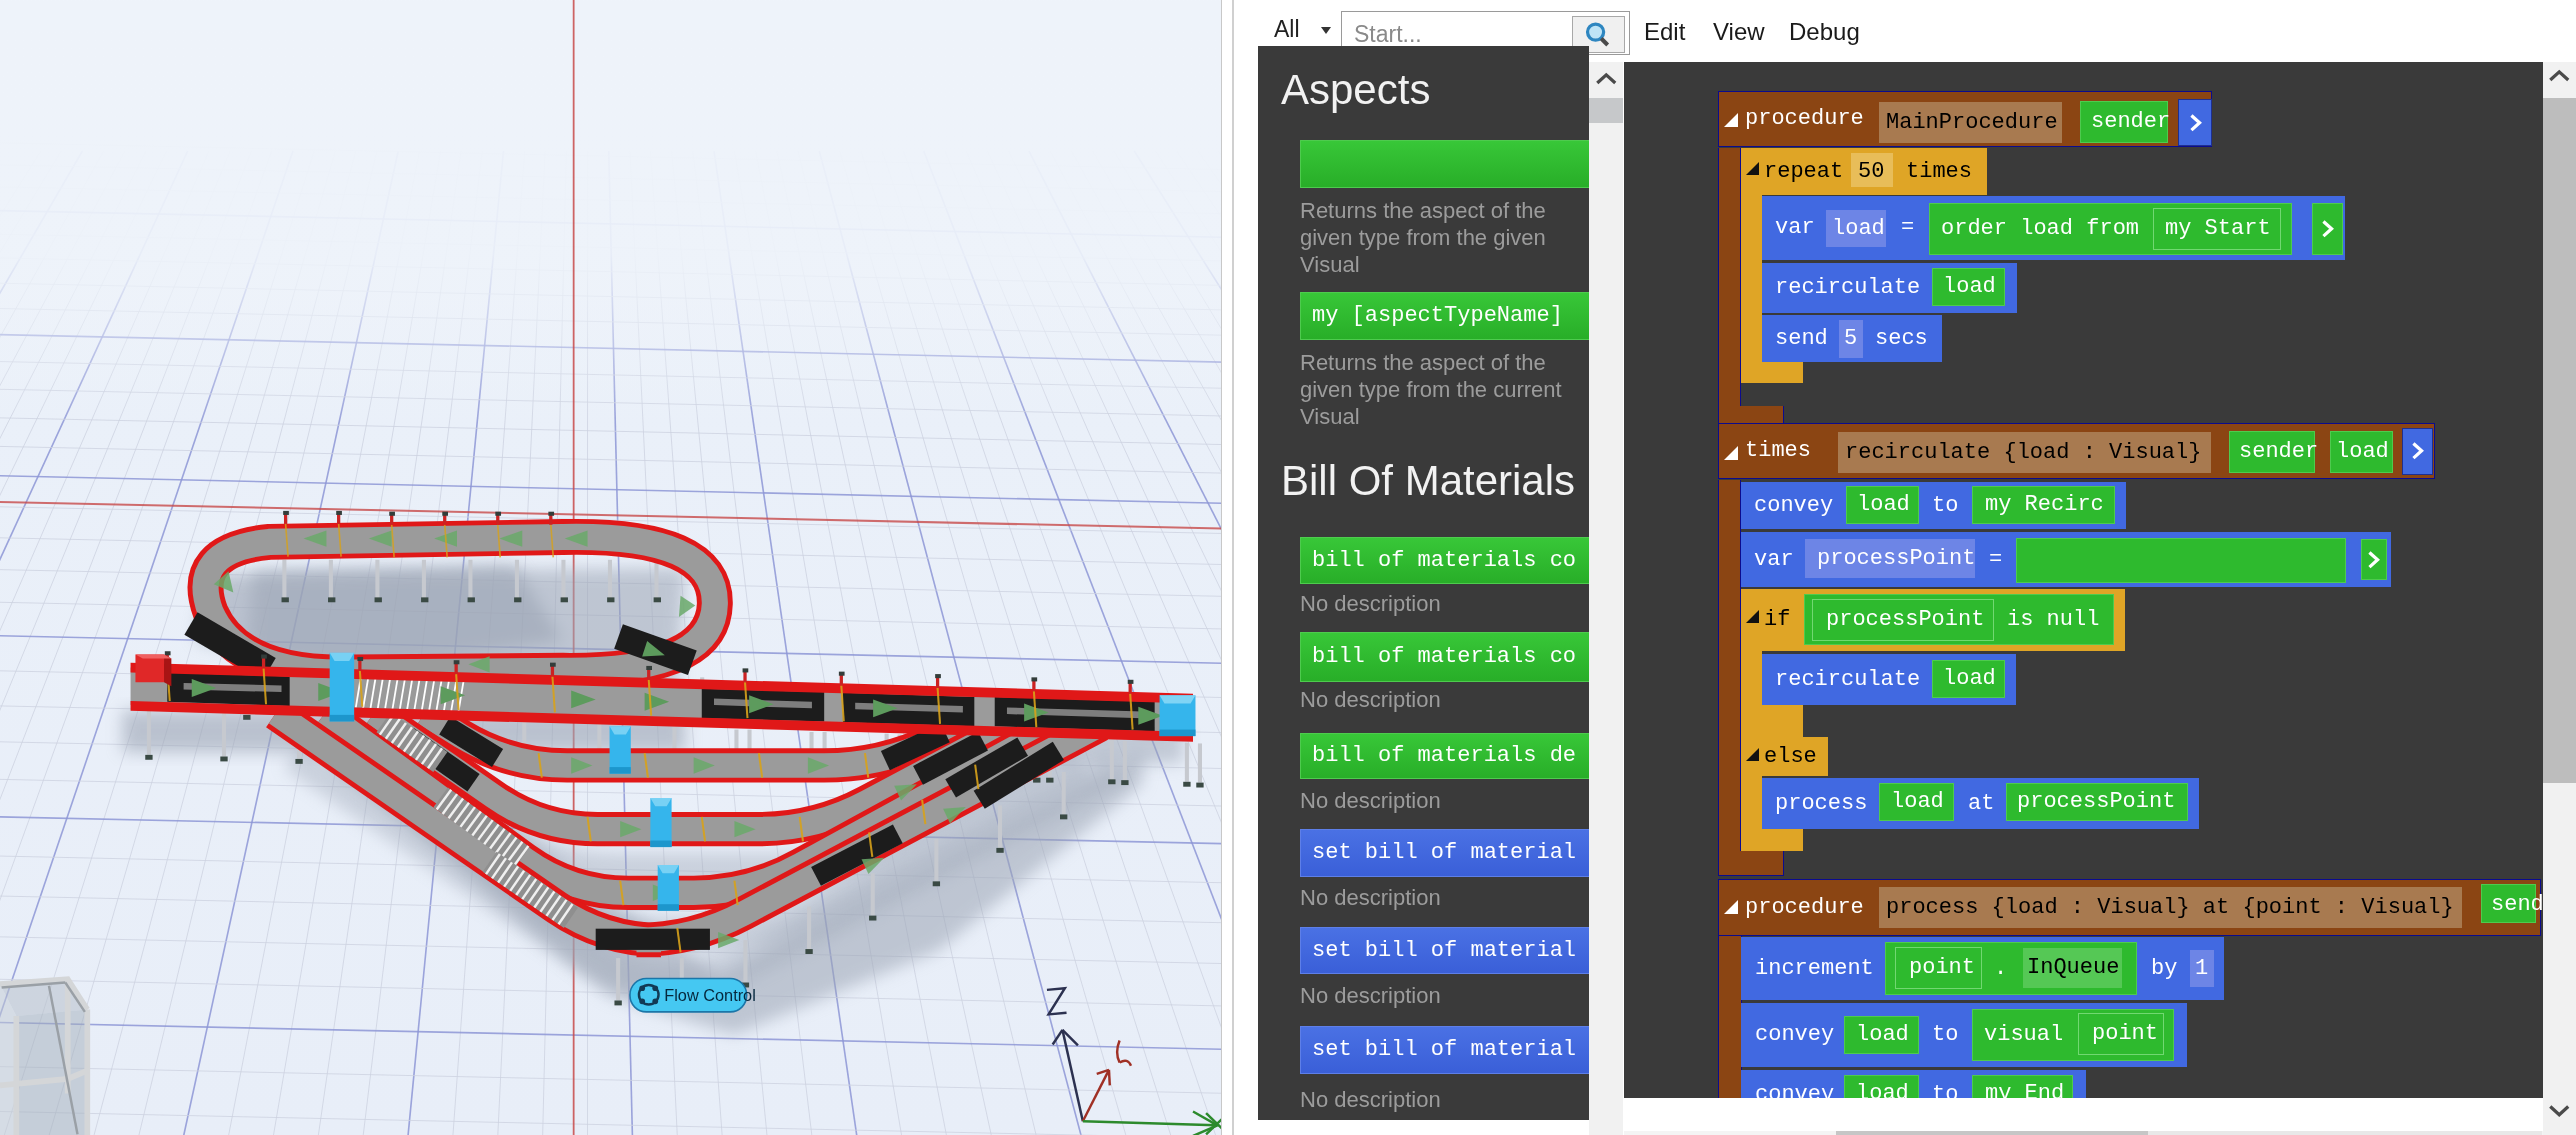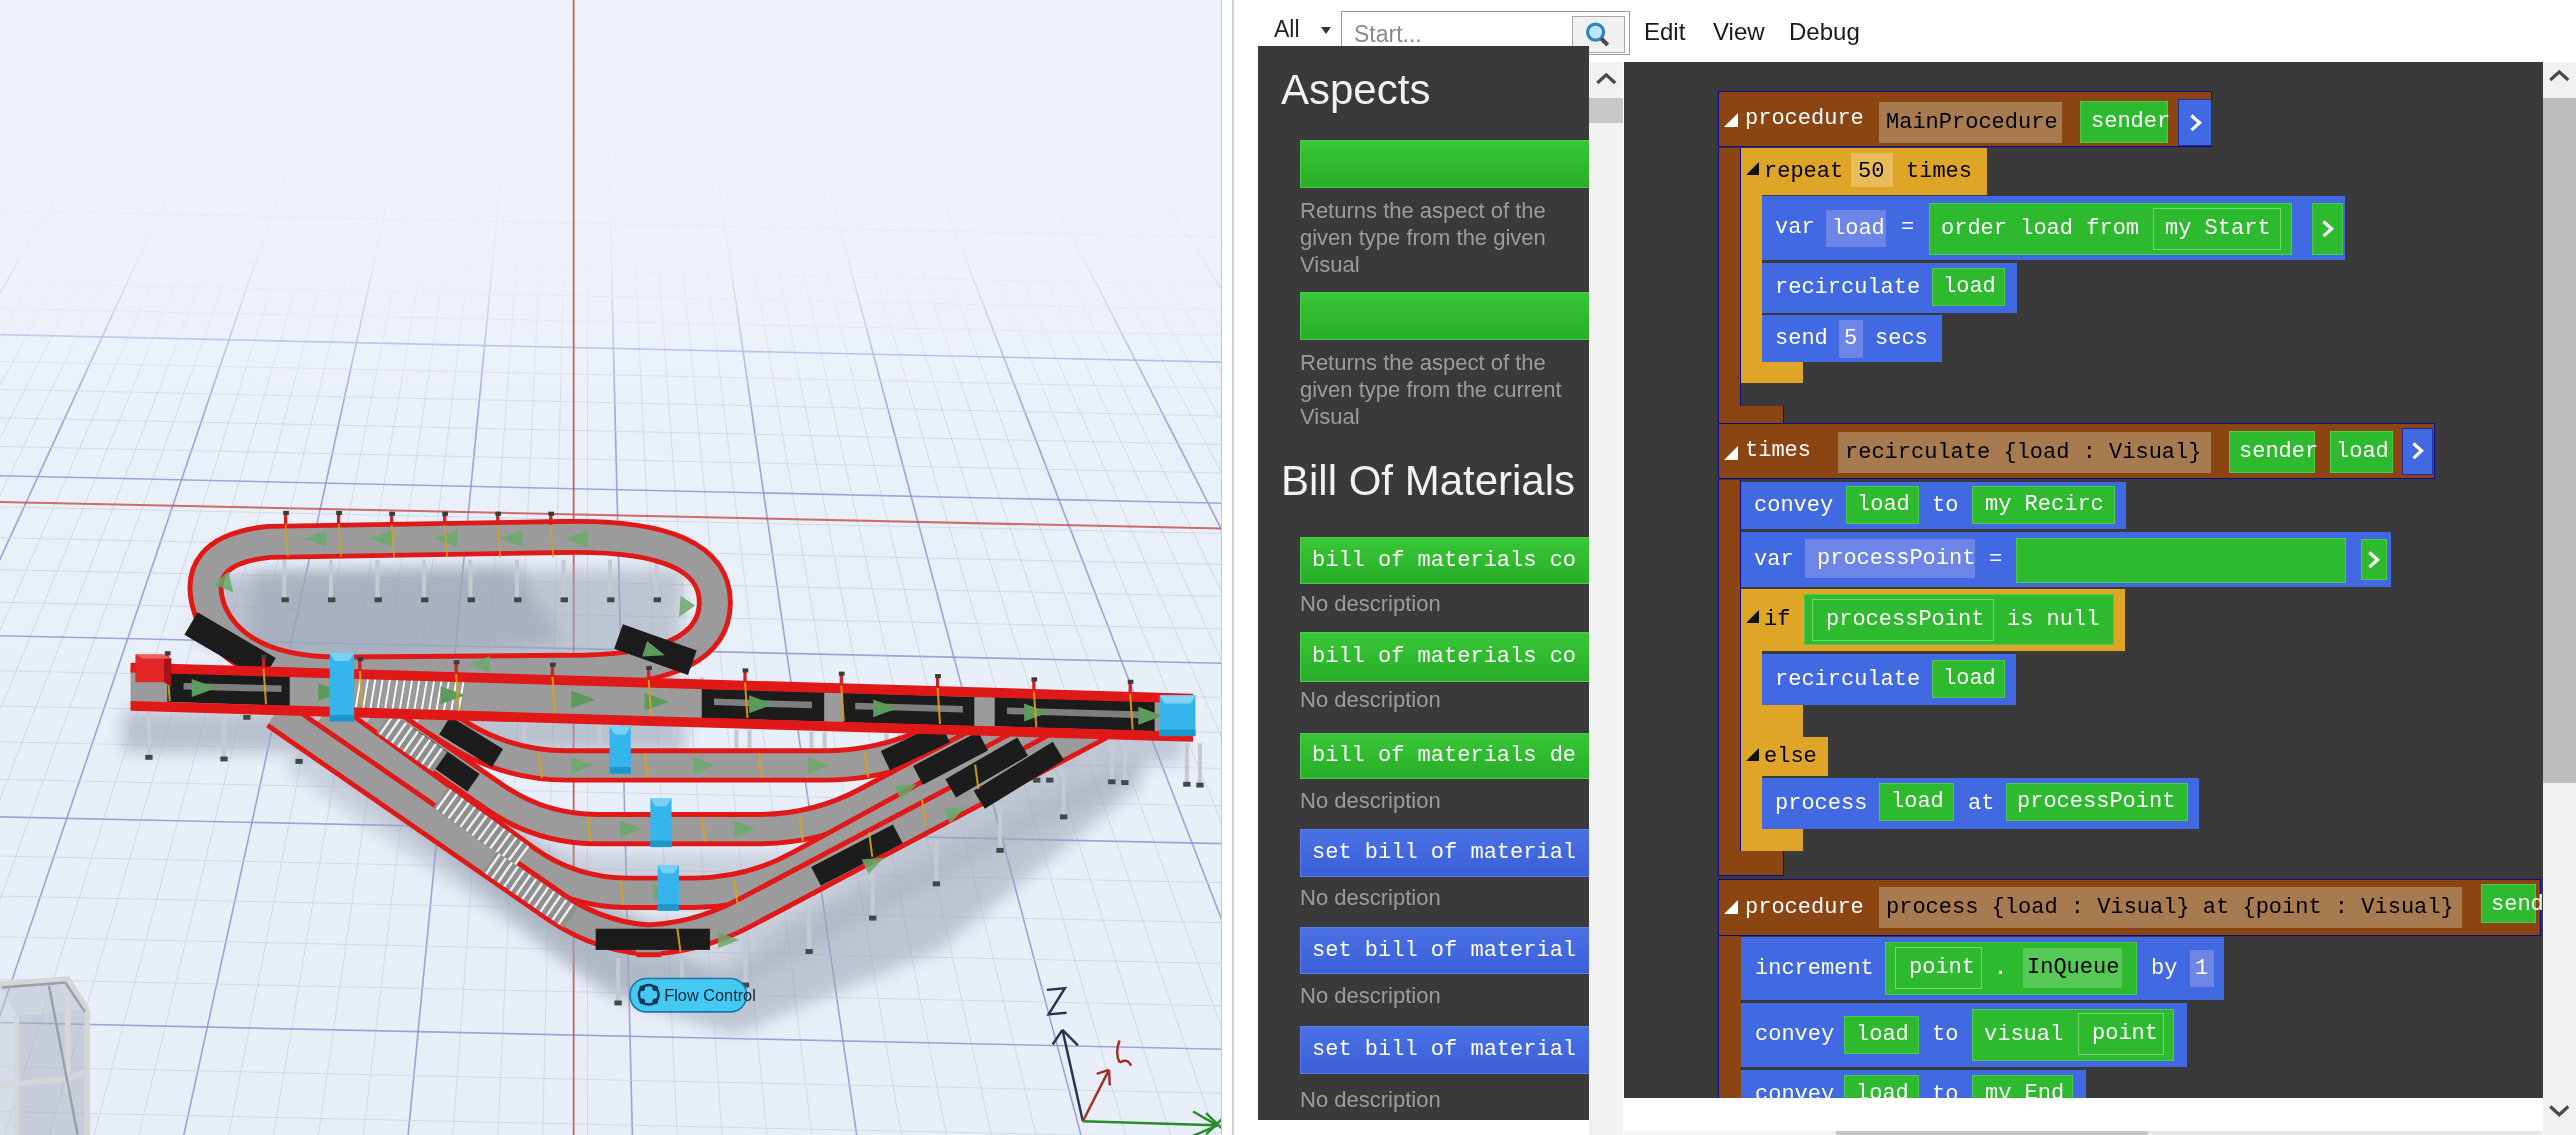--- a/index.html
+++ b/index.html
@@ -508,20 +508,21 @@
     <line x1="25" y1="23" x2="33" y2="31" stroke="#4a4a4a" stroke-width="5"></line>
   </svg>
 <div style="position:absolute;left:1644px;top:18px;font-family:&quot;Liberation Sans&quot;,sans-serif;font-size:24px;color:#1a1a1a;font-weight:normal;white-space:pre;">Edit</div>
 <div style="position:absolute;left:1713px;top:18px;font-family:&quot;Liberation Sans&quot;,sans-serif;font-size:24px;color:#1a1a1a;font-weight:normal;white-space:pre;">View</div>
 <div style="position:absolute;left:1789px;top:18px;font-family:&quot;Liberation Sans&quot;,sans-serif;font-size:24px;color:#1a1a1a;font-weight:normal;white-space:pre;">Debug</div>
 <div style="position:absolute;left:1258px;top:46px;width:331px;height:1074px;background:#3a3a3a;overflow:hidden;">
     <div style="position:absolute;left:23px;top:19.6px;font-family:&quot;Liberation Sans&quot;,sans-serif;font-size:42px;color:#f2f2f2;font-weight:normal;white-space:pre;">Aspects</div>
     <div style="position:absolute;left:23px;top:411px;font-family:&quot;Liberation Sans&quot;,sans-serif;font-size:42px;color:#f2f2f2;font-weight:normal;white-space:pre;">Bill Of Materials</div>
     <div style="position:absolute;left:42px;top:94px;width:291px;height:48px;background:linear-gradient(#38c738,#28ae28);border:0.8px solid #4ecb4e;box-sizing:border-box;"></div>
     <div style="position:absolute;left:42px;top:246px;width:291px;height:48px;background:linear-gradient(#38c738,#28ae28);border:0.8px solid #4ecb4e;box-sizing:border-box;"></div>
+    <div style="position:absolute;left:54px;top:246px;font-family:&quot;Liberation Mono&quot;,monospace;font-size:22px;color:#fff;font-weight:normal;white-space:pre;line-height:48px;height:48px;">my [aspectTypeName]</div>
     <div style="position:absolute;left:42px;top:152px;font-family:&quot;Liberation Sans&quot;,sans-serif;font-size:22px;color:#9c9c9c;font-weight:normal;white-space:pre;">Returns the aspect of the</div>
     <div style="position:absolute;left:42px;top:179px;font-family:&quot;Liberation Sans&quot;,sans-serif;font-size:22px;color:#9c9c9c;font-weight:normal;white-space:pre;">given type from the given</div>
     <div style="position:absolute;left:42px;top:206px;font-family:&quot;Liberation Sans&quot;,sans-serif;font-size:22px;color:#9c9c9c;font-weight:normal;white-space:pre;">Visual</div>
     <div style="position:absolute;left:42px;top:304px;font-family:&quot;Liberation Sans&quot;,sans-serif;font-size:22px;color:#9c9c9c;font-weight:normal;white-space:pre;">Returns the aspect of the</div>
     <div style="position:absolute;left:42px;top:331px;font-family:&quot;Liberation Sans&quot;,sans-serif;font-size:22px;color:#9c9c9c;font-weight:normal;white-space:pre;">given type from the current</div>
     <div style="position:absolute;left:42px;top:358px;font-family:&quot;Liberation Sans&quot;,sans-serif;font-size:22px;color:#9c9c9c;font-weight:normal;white-space:pre;">Visual</div>
     <div style="position:absolute;left:42px;top:491px;width:291px;height:47px;background:linear-gradient(#38c738,#28ae28);border:0.8px solid #4ecb4e;box-sizing:border-box;"></div>
     <div style="position:absolute;left:54px;top:491px;font-family:&quot;Liberation Mono&quot;,monospace;font-size:22px;color:#fff;font-weight:normal;white-space:pre;line-height:47px;height:47px;">bill of materials co</div>
     <div style="position:absolute;left:42px;top:586px;width:291px;height:50px;background:linear-gradient(#38c738,#28ae28);border:0.8px solid #4ecb4e;box-sizing:border-box;"></div>
     <div style="position:absolute;left:54px;top:586px;font-family:&quot;Liberation Mono&quot;,monospace;font-size:22px;color:#fff;font-weight:normal;white-space:pre;line-height:50px;height:50px;">bill of materials co</div>

